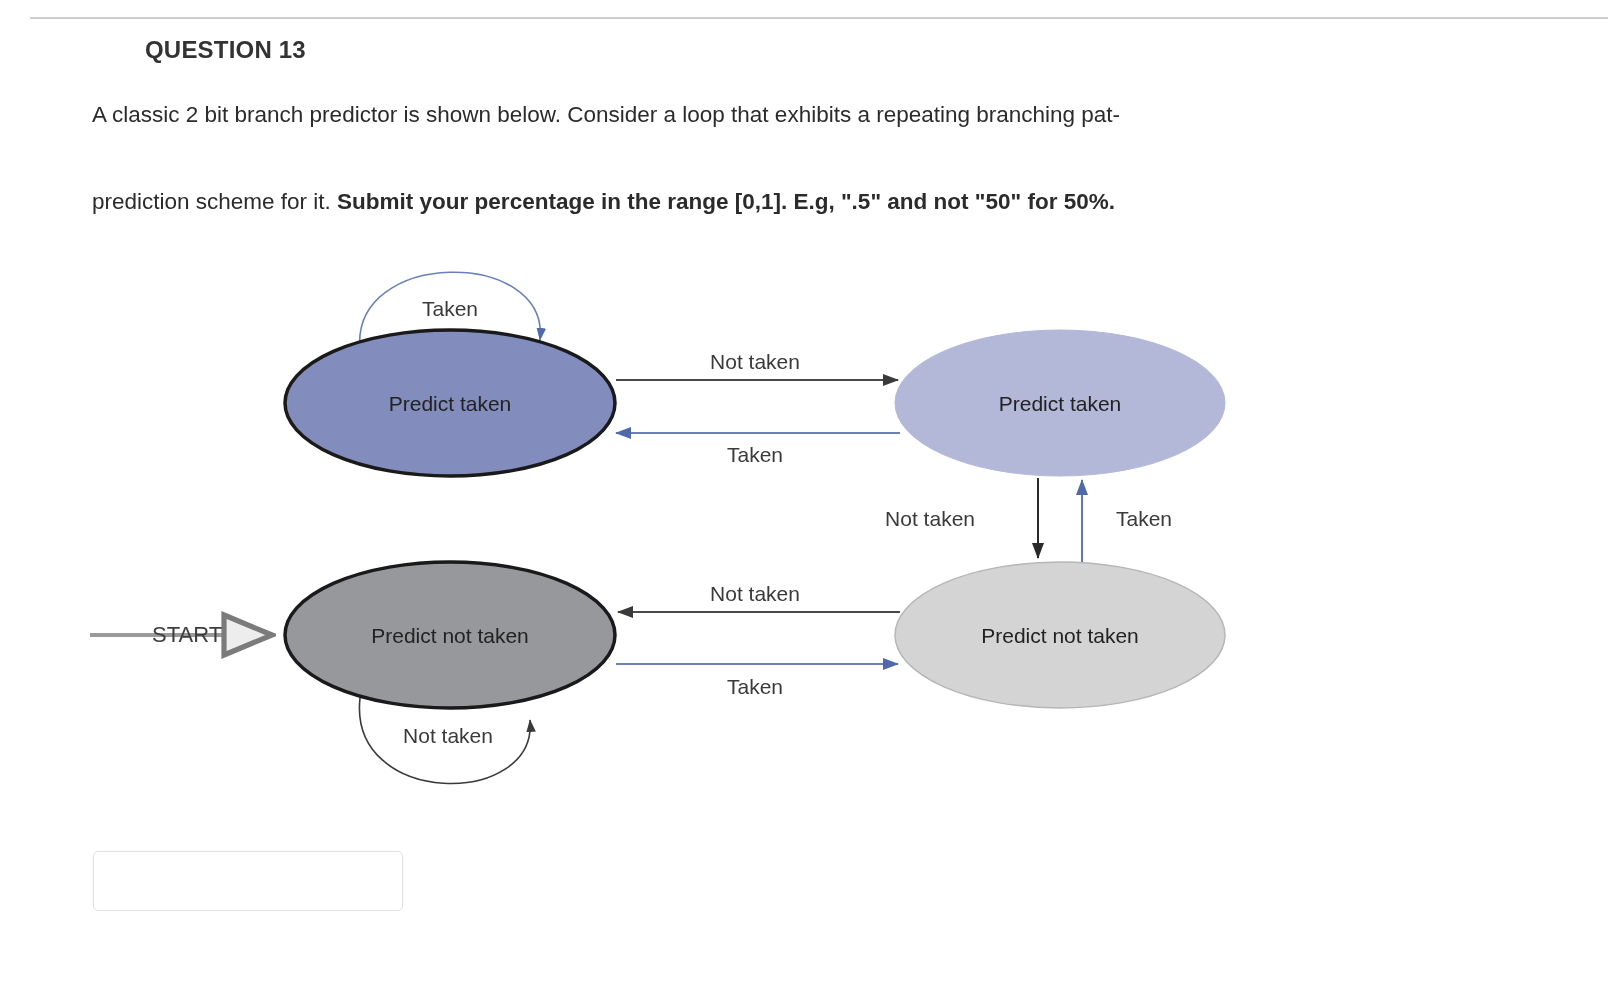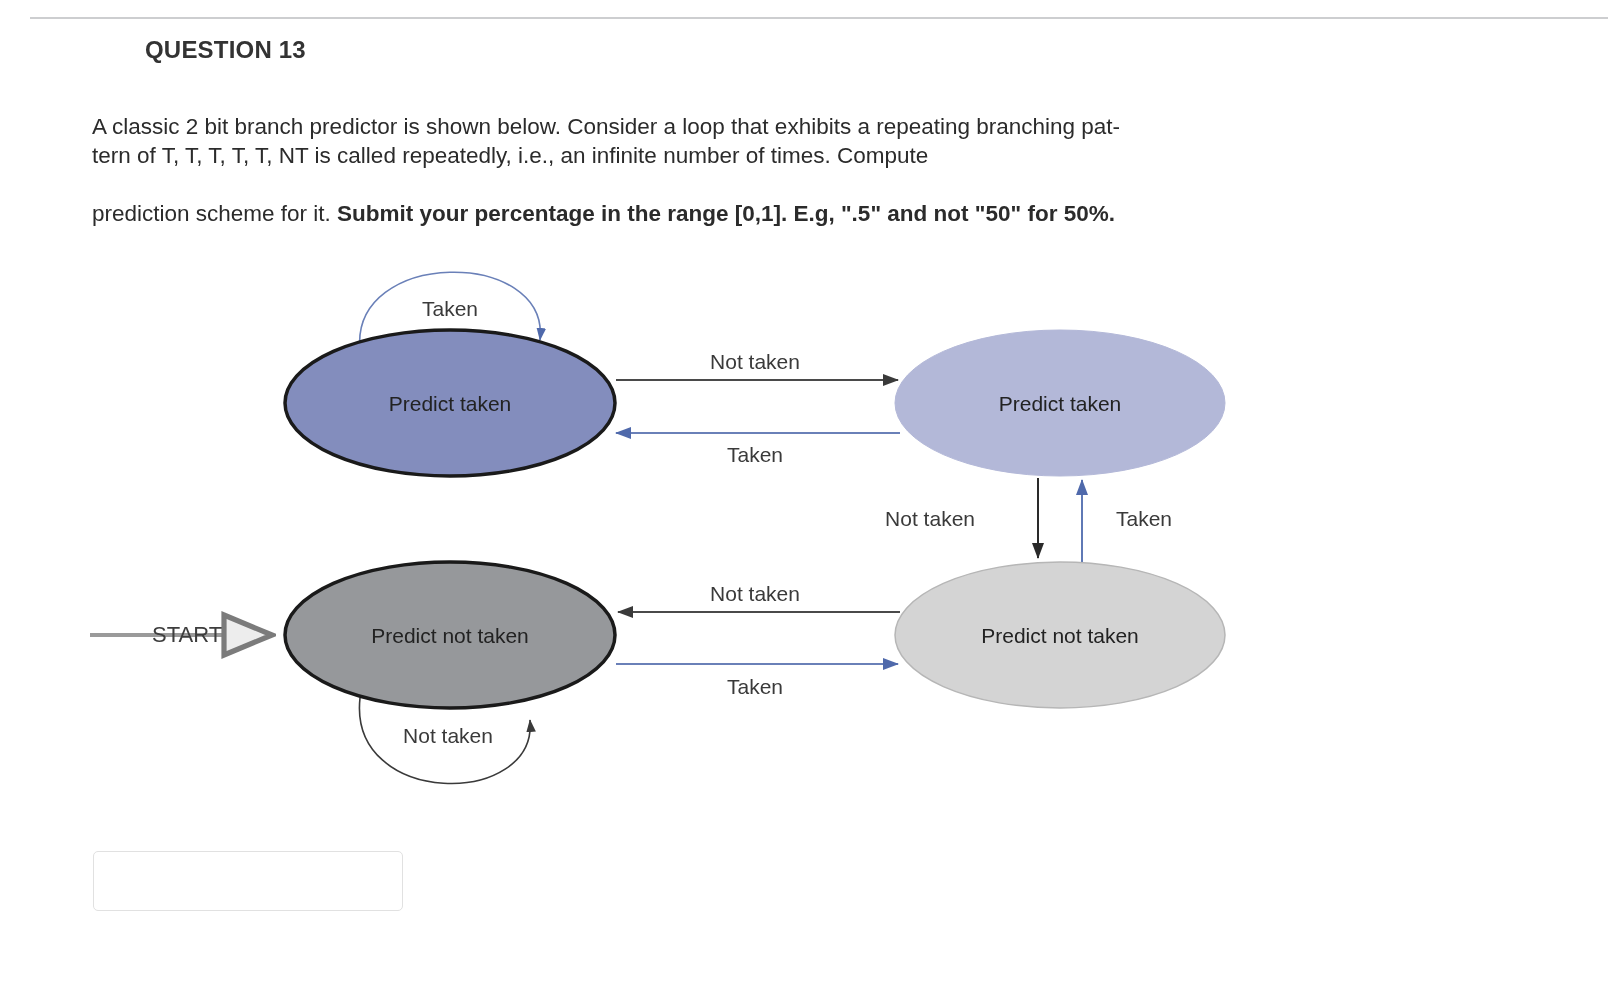--- a/index.html
+++ b/index.html
@@ -35,21 +35,21 @@
     font-weight: bold;
     letter-spacing: 0.2px;
     color: #333333;
     margin-left: 32px;
   }
 
   
   #question-body {
     position: absolute;
     left: 92px;
-    top: 112px;
+    top: 100px;
     width: 1300px;
     font-size: 22.5px;
     line-height: 29px;
     color: #2b2b2b;
   }
   #question-body .bold {
     font-weight: bold;
   }
 
   
@@ -99,21 +99,21 @@
 </style>
 </head>
 <body>
 
 <div id="top-rule"></div>
 
 <div id="question-title">QUESTION 13</div>
 
 <div id="question-body">
   <span>A classic 2 bit branch predictor is shown below.  Consider a loop that exhibits a repeating branching pat-</span><br>
-  <span>tern of T, T, T, T, T, NT is called repeatedly, i.e., an infinite number of times. Compute</span><br>
+  <br>
   <br>
   <span>prediction scheme for it. </span><span class="bold">Submit your percentage in the range [0,1]. E.g, ".5" and not "50" for 50%.</span>
 </div>
 
 <div id="diagram">
   <svg width="1230" height="580" viewBox="0 0 1230 580" xmlns="http://www.w3.org/2000/svg">
     <defs>
       <marker id="ah-dark" markerWidth="9" markerHeight="9" refX="7.5" refY="3" orient="auto">
         <path d="M0,0 L8,3 L0,6 z" fill="#3a3a3a"></path>
       </marker>

